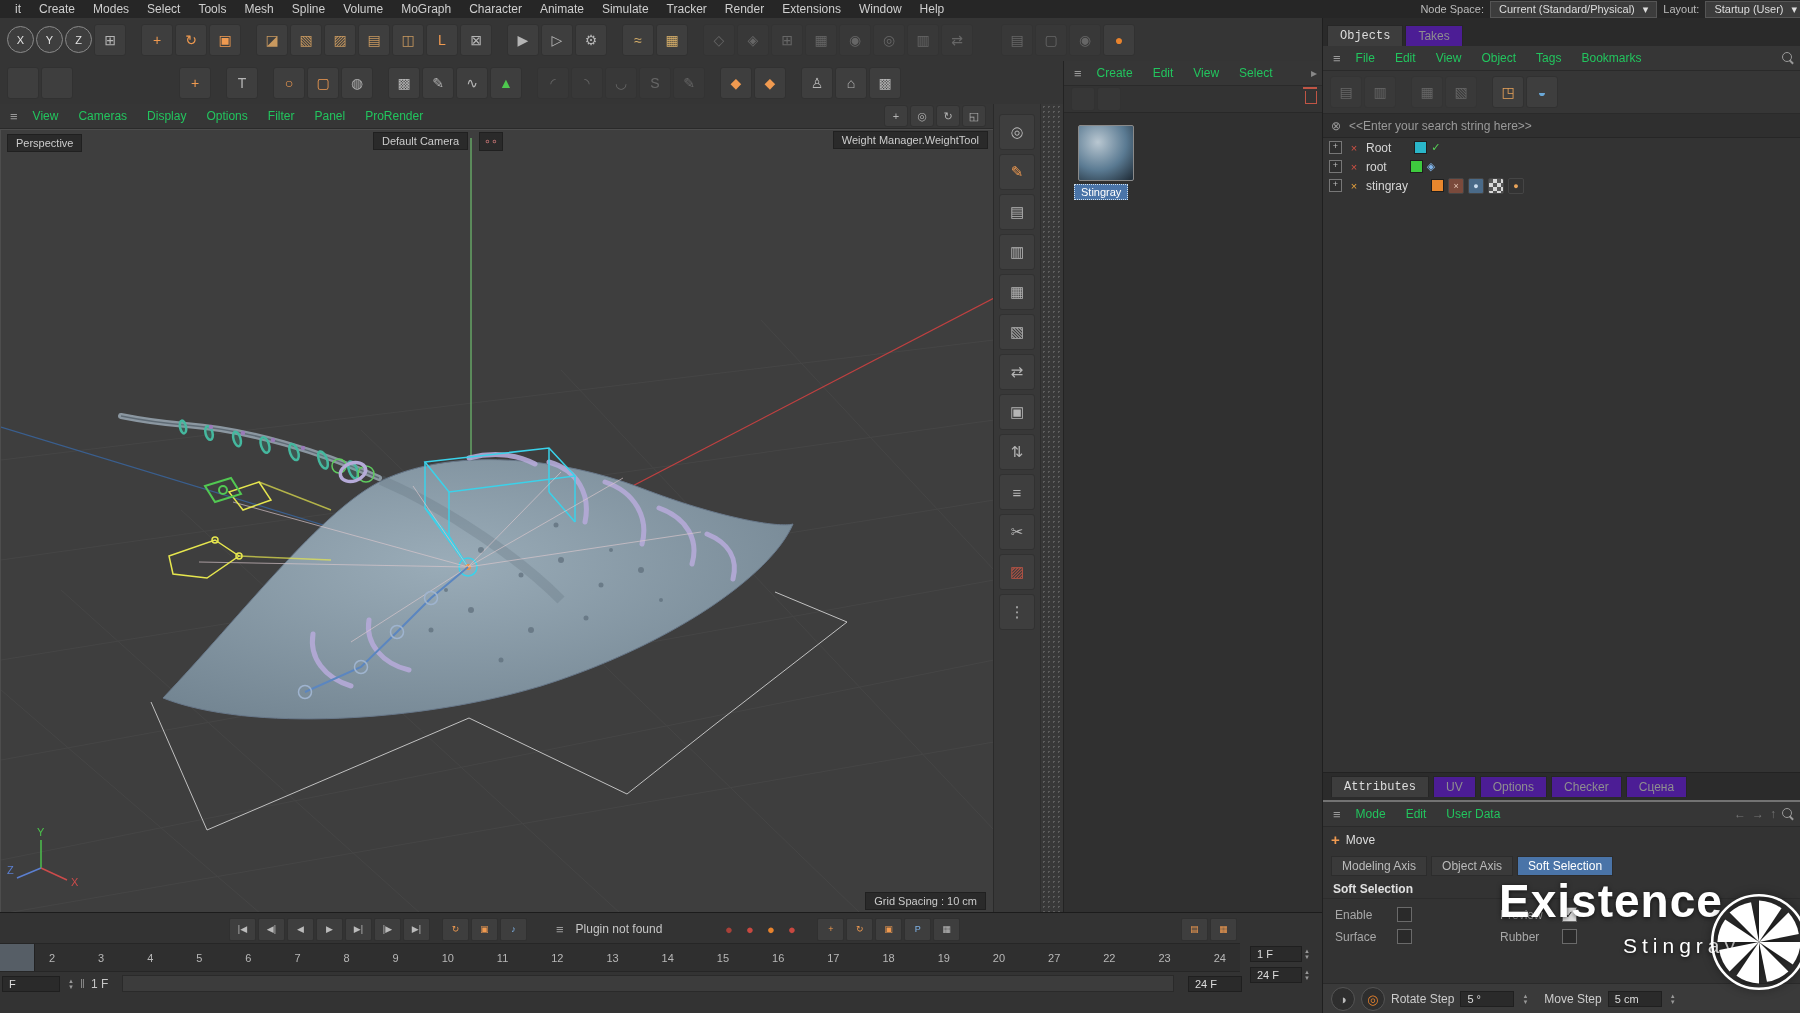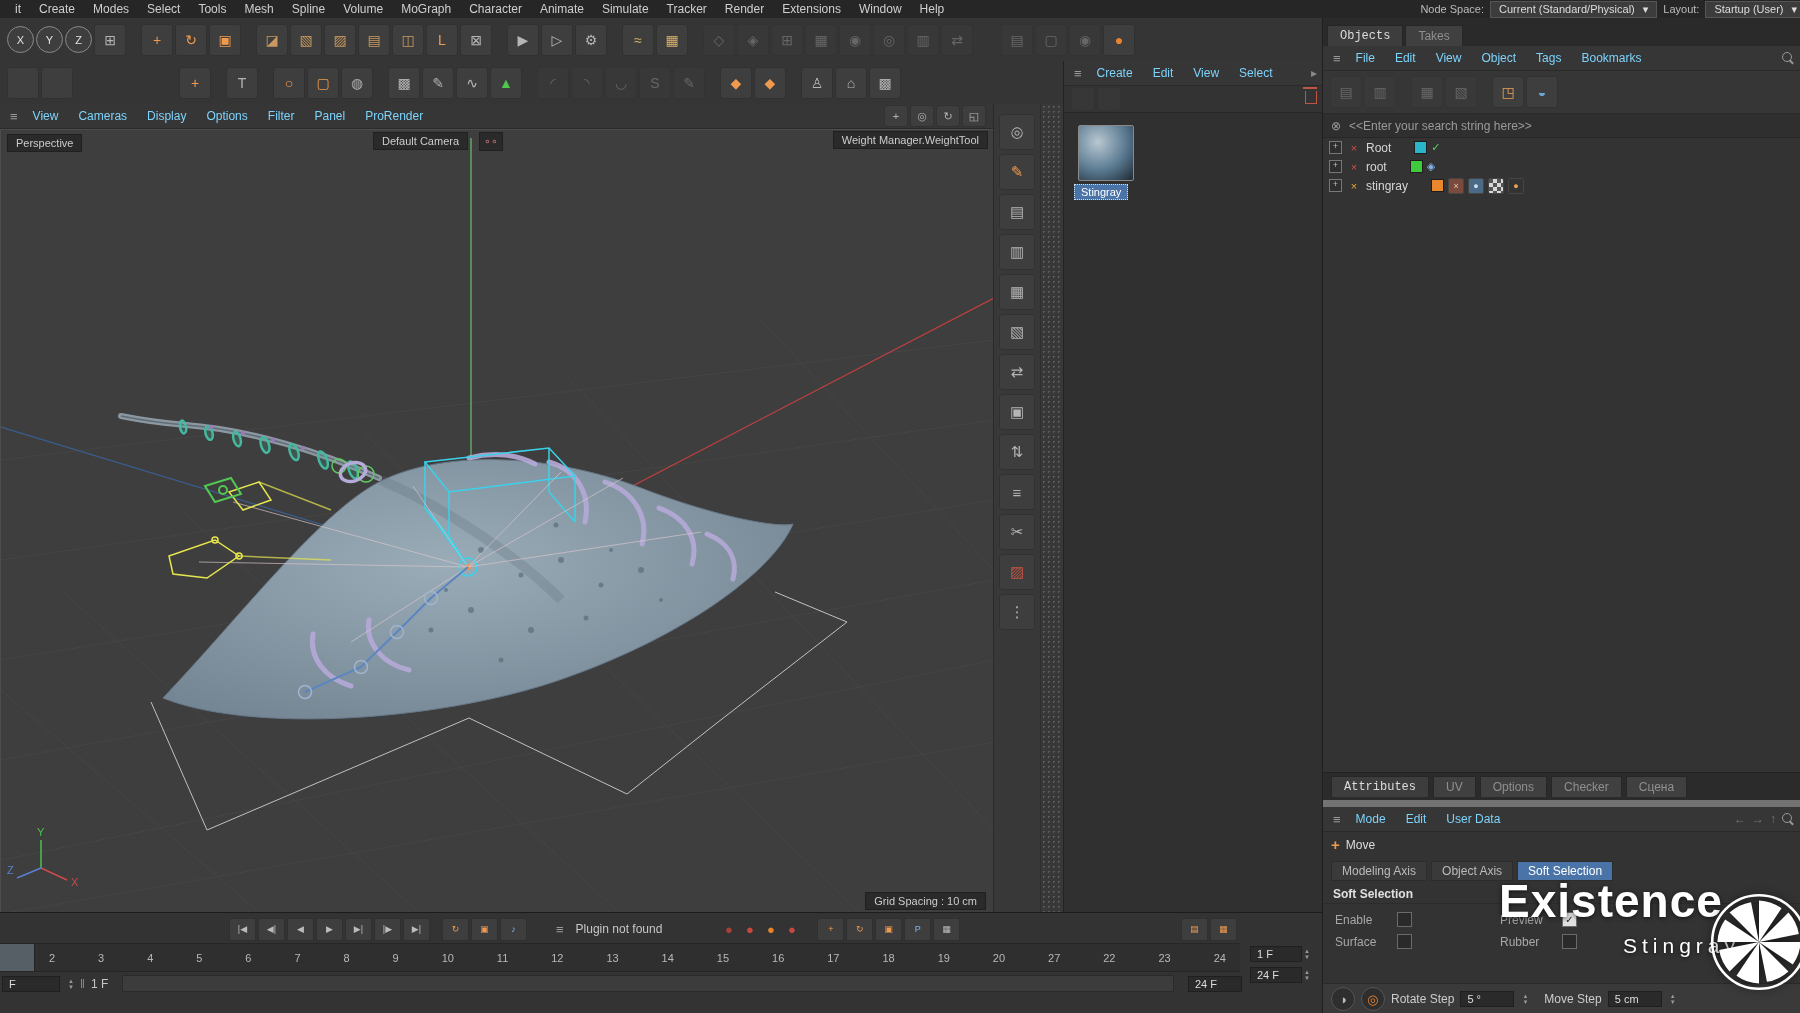--- a/index.html
+++ b/index.html
@@ -19,21 +19,21 @@
   #toolbar2{top:61px;left:0;width:1063px;height:43px;background:#353535;border-bottom:1px solid #282828;display:flex;align-items:center;padding:0 6px;}
   .ibox{width:30px;height:30px;min-width:30px;margin:1px;background:#3e3e3e;border:1px solid #313131;border-radius:3px;display:flex;align-items:center;justify-content:center;font-size:14px;color:#b5b5b5;}
   .ibox.round{border-radius:50%;border-color:#8a8a8a;width:25px;height:25px;min-width:25px;font-size:11px;color:#e2e2e2;}
   .ibox.dim{opacity:.38;}
   .ibox.sepbox{visibility:hidden;width:11px;min-width:11px;border:none;}
   .ibox.sm{width:22px;height:22px;min-width:22px;font-size:11px;}
 
   
   #viewport{top:104px;left:0;width:993px;height:808px;background:#3e3e3e;}
   .phead{background:#363636;height:24px;display:flex;align-items:center;padding:0 6px;font-size:12px;border-bottom:1px solid #2a2a2a;gap:2px;}
-  .pmenu-item{padding:0 9px;color:#7dd3fc;white-space:nowrap;text-align:right;}
+  .pmenu-item{padding:0 9px;color:#22c55e;white-space:nowrap;text-align:right;}
   .hamb{color:#9a9a9a;font-size:13px;padding:0 4px;}
   .vp-canvas{position:relative;width:993px;height:784px;background:#3e3e3e;border:1px solid #4d4d4d;}
   .badge{position:absolute;background:rgba(40,40,40,.92);padding:2px 8px;font-size:11px;color:#ccc;border:1px solid #202020;white-space:nowrap;}
   .navicons{margin-left:auto;display:flex;}
   .navicons .ibox{width:22px;height:20px;min-width:22px;font-size:11px;}
 
   
   #toolstrip{top:104px;left:993px;width:70px;height:808px;background:#383838;border-left:1px solid #2a2a2a;display:flex;}
   .strip-icons{display:flex;flex-direction:column;align-items:center;padding-top:8px;width:46px;}
   .strip-icons .ibox{width:34px;height:34px;min-width:34px;margin:2px 0;font-size:15px;}
@@ -43,21 +43,21 @@
   #materials{top:61px;left:1063px;width:259px;height:851px;background:#303030;border-left:1px solid #232323;display:flex;flex-direction:column;}
   .mat-subrow{height:26px;display:flex;align-items:center;padding:0 6px;background:#333;border-bottom:1px solid #282828;}
   .trash{width:10px;height:12px;border:1px solid #c05545;border-top:none;position:relative;display:inline-block;}
   .trash::before{content:'';position:absolute;left:-3px;top:-4px;width:14px;height:2px;background:#c05545;}
   .mat-thumb{width:54px;height:54px;margin:12px 0 3px 14px;border:1px solid #8a8a8a;border-radius:2px;background:radial-gradient(circle at 35% 30%, #b9c7d1, #5a7a92 55%, #24323e 95%);}
   .mat-label{margin-left:10px;background:#4a74a8;color:#fff;padding:1px 6px;font-size:11px;align-self:flex-start;border:1px dotted #cfe0ef;}
 
   
   #objects{top:18px;left:1322px;width:478px;height:754px;background:#333;border-left:1px solid #1f1f1f;display:flex;flex-direction:column;}
   .ptabs{background:#2a2a2a;height:25px;display:flex;align-items:flex-end;padding:3px 4px 0 4px;gap:2px;}
-  .ptab{padding:3px 12px;font-size:12px;color:#8f8f8f;background:#404040;border:1px solid #262626;border-bottom:none;}
+  .ptab{padding:3px 12px;font-size:12px;color:#8f8f8f;background:#4c1d95;border:1px solid #262626;border-bottom:none;}
   .ptab.active{background:#3d3d3d;color:#ddd;font-family:Liberation Mono, monospace;}
   .obj-toolbar{height:42px;display:flex;align-items:center;padding:0 6px;background:#363636;border-bottom:1px solid #2a2a2a;}
   .searchrow{height:23px;display:flex;align-items:center;gap:8px;background:#2f2f2f;border-bottom:1px solid #262626;padding:0 8px;color:#9a9a9a;}
   .trow{height:19px;display:flex;align-items:center;font-size:12px;gap:5px;padding-left:6px;}
   .expand{width:11px;height:11px;border:1px solid #777;background:#2e2e2e;font-size:9px;line-height:9px;text-align:center;color:#bbb;}
   .objicon{font-size:11px;width:14px;text-align:center;}
   .objname{color:#d6d6d6;}
   .swatch{width:11px;height:11px;border:1px solid #1e1e1e;display:inline-block;}
   .minitag{width:14px;height:14px;border:1px solid #454545;display:inline-flex;align-items:center;justify-content:center;font-size:9px;border-radius:2px;}
   .minitag.checker{background:repeating-conic-gradient(#d8d8d8 0 25%, #555 0 50%) 0 0/8px 8px;}
@@ -477,21 +477,21 @@
         <span class="swatch" style="background:#e8872d;"></span>
         <span class="minitag" style="background:#7a4a3c;color:#e8c8b8;">×</span>
         <span class="minitag" style="background:#4a6a88;color:#cde;">●</span>
         <span class="minitag checker"></span>
         <span class="minitag" style="color:#e8a35a;">●</span>
       </span>
     </div>
   </div>
 
   <div id="attributes">
-    <div class="atabrow" style="background:#2b2b2b;border-bottom:7px solid #737373;padding:3px 8px;text-align:right;">
+    <div class="atabrow" style="background:#2b2b2b;border-bottom:2px solid #737373;padding:3px 8px;text-align:right;">
       <span class="ptab active">Attributes</span>
         <span class="ptab">UV</span>
         <span class="ptab">Options</span>
         <span class="ptab">Checker</span>
         <span class="ptab">Сцена</span>
     </div>
     <div class="phead">
       <span class="hamb">≡</span>
       <span class="pmenu-item">Mode</span>
         <span class="pmenu-item">Edit</span>

